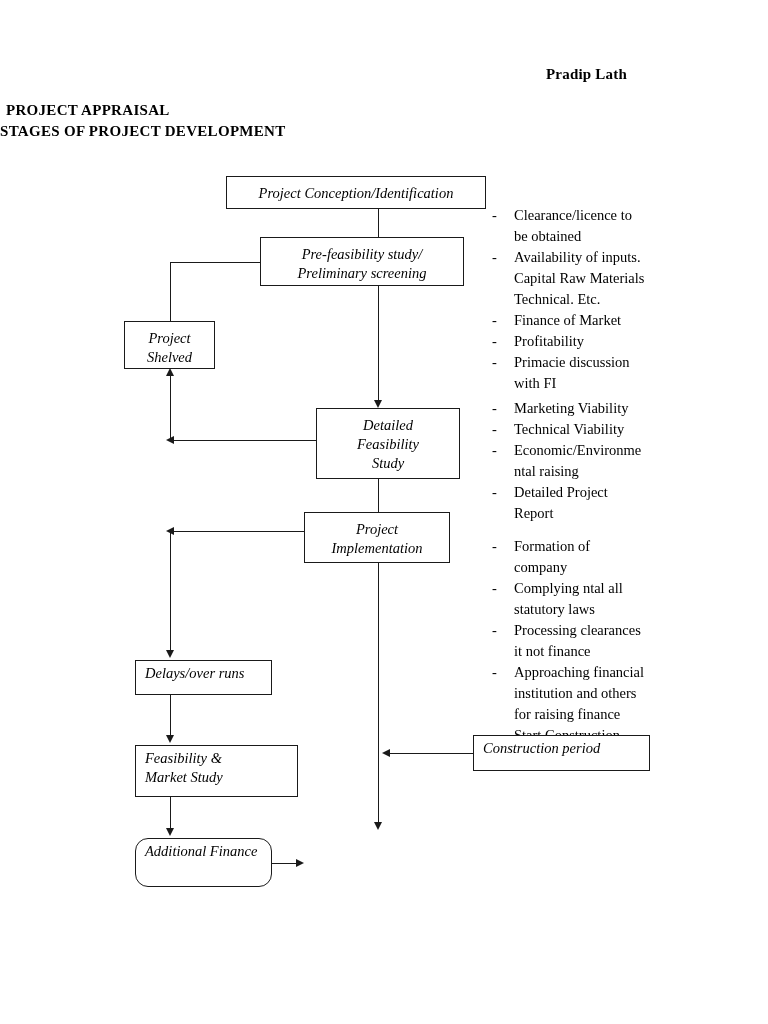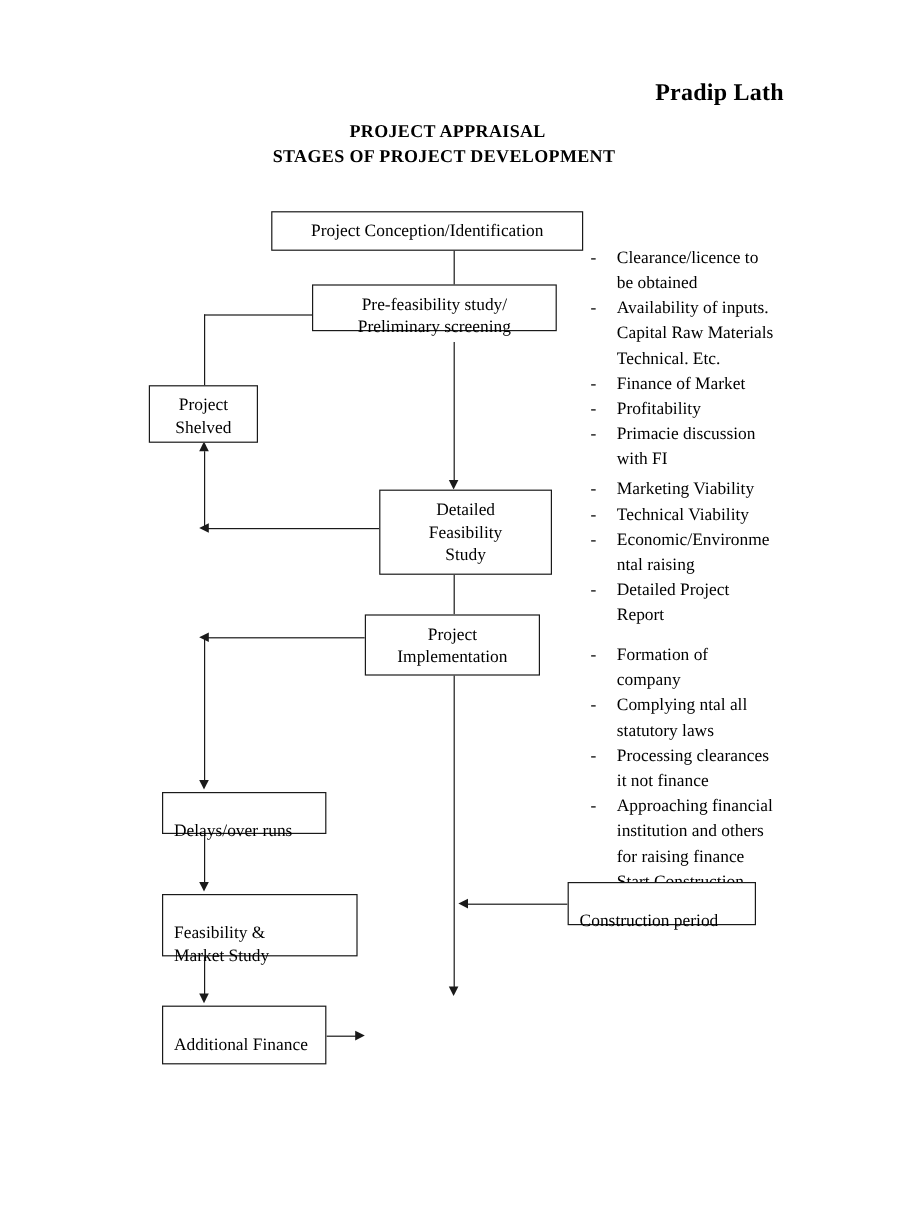--- a/index.html
+++ b/index.html
@@ -15,54 +15,53 @@
     overflow: hidden;
     font-family: "Liberation Serif", "DejaVu Serif", serif;
     color: #000000;
   }
 
   
   .author {
     position: absolute;
     left: 546px;
     top: 66px;
-    font-size: 20px;
+    font-size: 15px;
     font-weight: bold;
     letter-spacing: 0.2px;
     white-space: nowrap;
   }
   .doc-title {
     position: absolute;
     left: 0;
     top: 100px;
     width: 740px;
-    text-align: center;
     font-size: 15px;
     font-weight: bold;
     line-height: 21px;
     letter-spacing: 0.3px;
   }
   .doc-title .t-line { display: block; }
   .doc-title .t-line.l1 { margin-left: 6px; }
 
   
   .node {
     position: absolute;
     box-sizing: border-box;
     border: 1px solid #1a1a1a;
     background: #ffffff;
     font-size: 14.5px;
     line-height: 19px;
     z-index: 3;
   }
-  .node .nlabel { display: block; white-space: pre-line; }
+  .node .nlabel { display: block; white-space: pre-line; font-style: italic; }
   .node.center { text-align: center; }
   .node.left   { text-align: left; }
   .node.pad-c  { padding-top: 7px; }
-  .node.pad-l  { padding: 23px 0 0 9px; }
+  .node.pad-l  { padding: 3px 0 0 9px; }
 
   
   .ln {
     position: absolute;
     background: #1a1a1a;
     z-index: 1;
   }
   .ln.h { height: 1px; }
   .ln.v { width: 1px; }
 
@@ -156,21 +155,21 @@
   <div class="ln v" style="left:170px; top:796px; height:36px;"></div>
   <div class="arw down" style="left:165.5px; top:828px;"></div>
 
   <div class="ln h" style="left:272px; top:863px; width:28px;"></div>
   <div class="arw right" style="left:296px; top:858.5px;"></div>
 
   <div class="node center pad-c" style="left:226px; top:176px; width:260px; height:33px;">
     <span class="nlabel">Project Conception/Identification</span>
   </div>
 
-  <div class="node center pad-c" style="left:260px; top:237px; width:204px; height:39px;">
+  <div class="node center pad-c" style="left:260px; top:237px; width:204px; height:49px;">
     <span class="nlabel">Pre-feasibility study/
 Preliminary screening</span>
   </div>
 
   <div class="node center pad-c" style="left:124px; top:321px; width:91px; height:48px;">
     <span class="nlabel">Project
 Shelved</span>
   </div>
 
   <div class="node center pad-c" style="left:316px; top:408px; width:144px; height:71px;">
@@ -186,26 +185,26 @@
 
   <div class="node left pad-l" style="left:135px; top:660px; width:137px; height:35px;">
     <span class="nlabel">Delays/over runs</span>
   </div>
 
   <div class="node left pad-l" style="left:135px; top:745px; width:163px; height:52px;">
     <span class="nlabel">Feasibility &amp;
 Market Study</span>
   </div>
 
-  <div class="node left pad-l" style="left:135px; top:838px; width:137px; height:49px;">
+  <div class="node left pad-l" style="left:135px; top:838px; width:137px; height:49px;border-radius:13px;">
     <span class="nlabel">Additional Finance</span>
   </div>
 
 
-  <div class="node left pad-l" style="left:473px; top:735px; width:157px; height:36px;">
+  <div class="node left pad-l" style="left:473px; top:735px; width:177px; height:36px;">
     <span class="nlabel">Construction period</span>
   </div>
 
   <div class="notes" style="left:492px; top:205px; width:180px;">
     <div class="note-row">
       <span class="note-dash">-</span>
       <span class="note-text">Clearance/licence to
 be obtained</span>
     </div>
     <div class="note-row">

